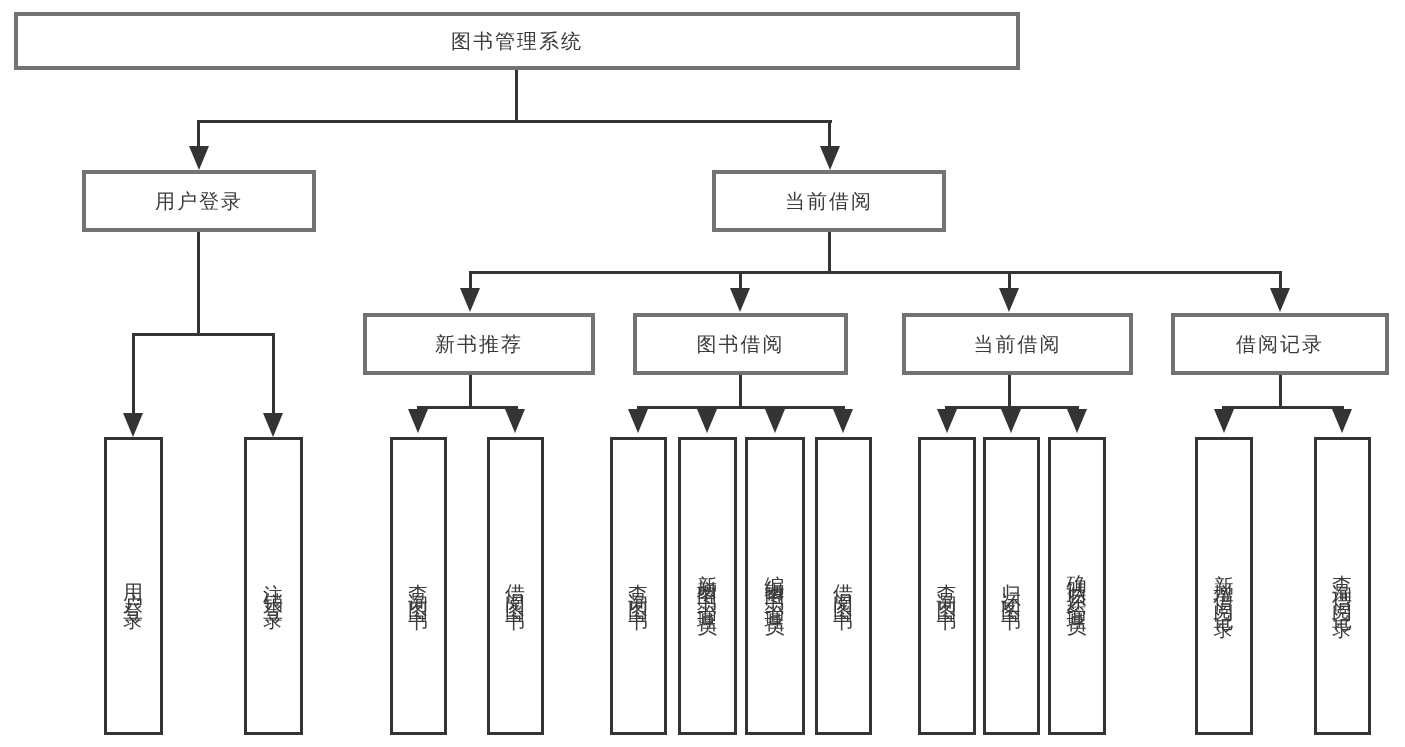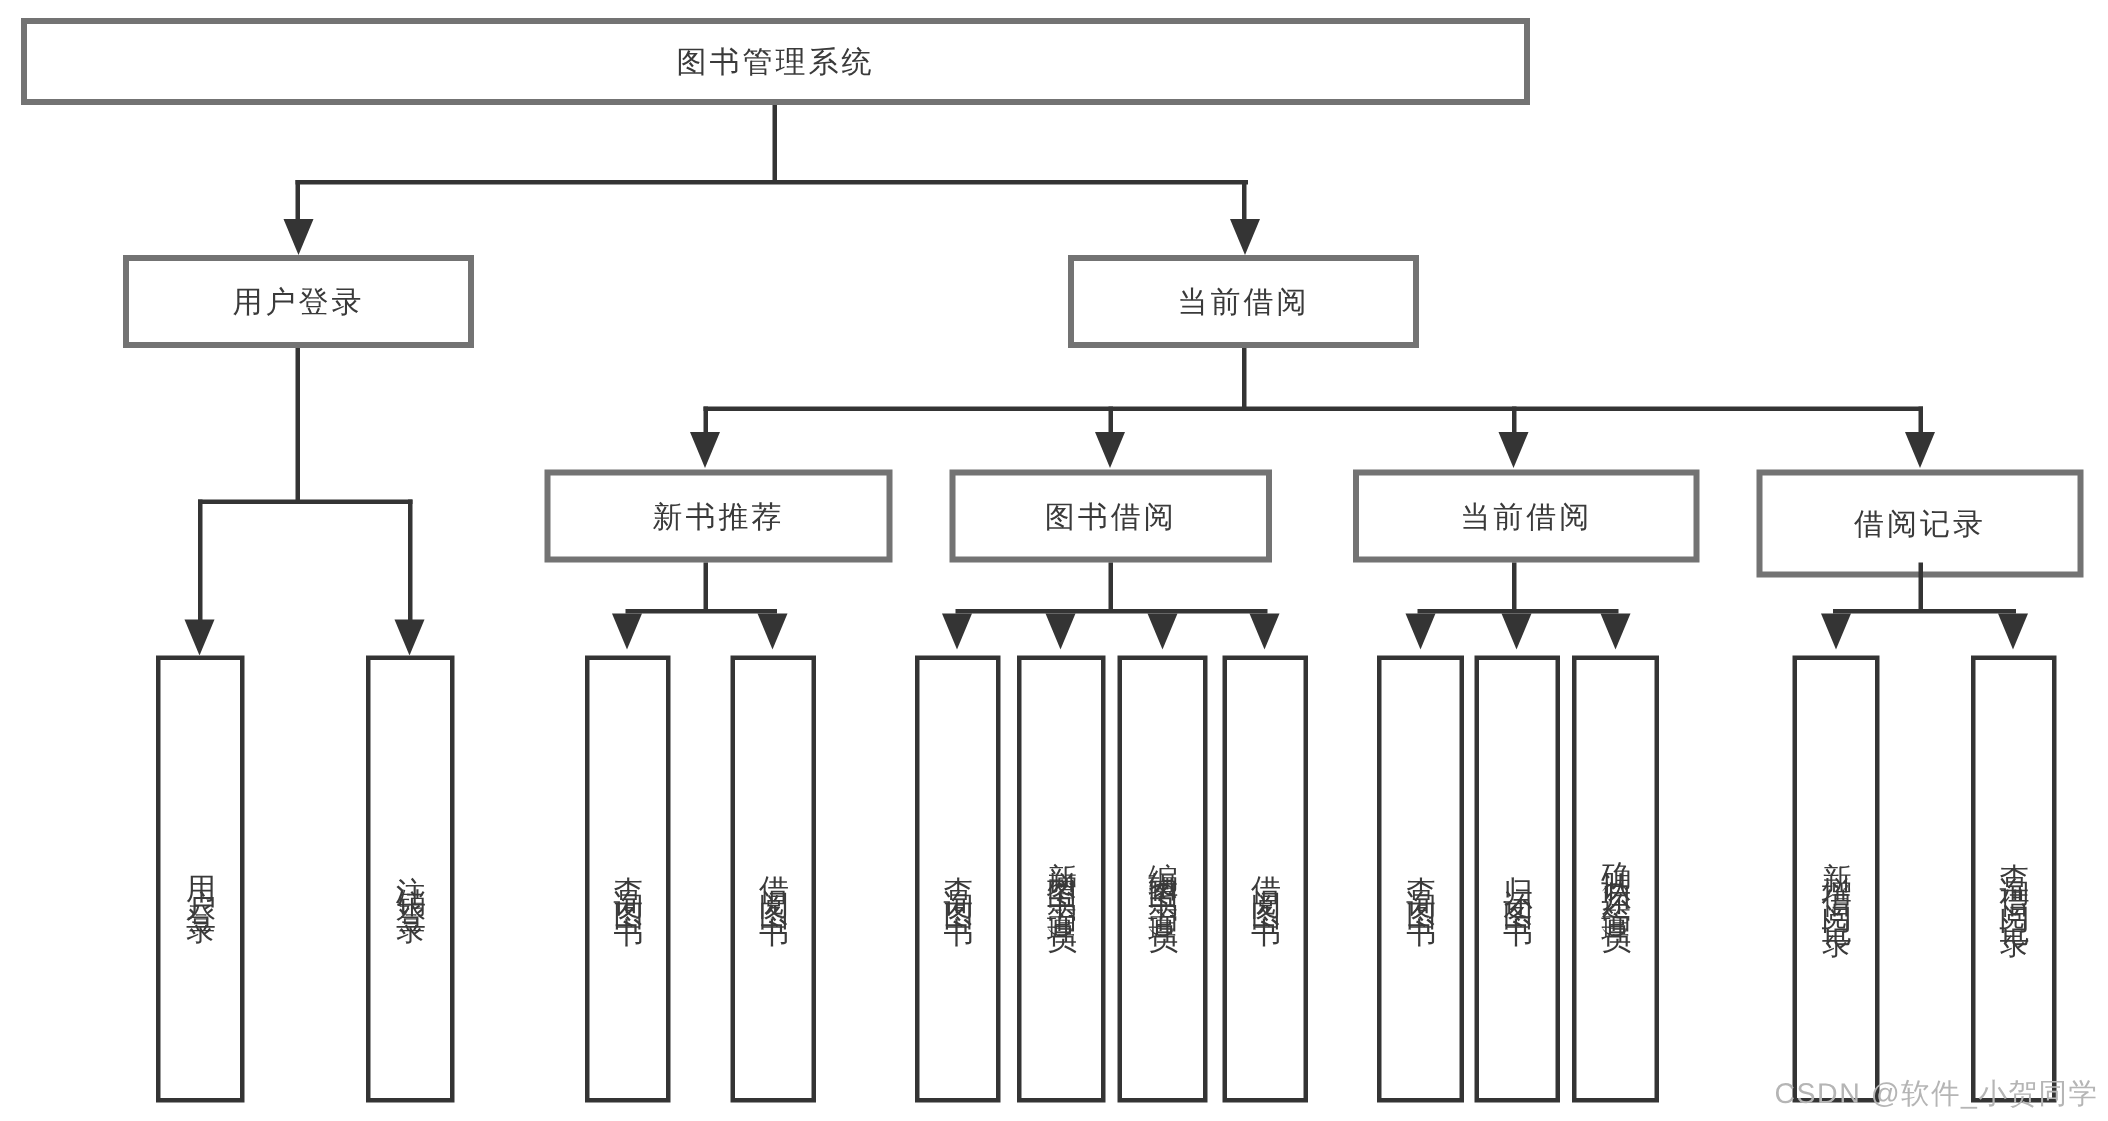--- a/index.html
+++ b/index.html
@@ -100,21 +100,21 @@
 
   <div class="box" style="left:363px; top:313px; width:232px; height:62px;">
     <span>新书推荐</span>
   </div>
   <div class="box" style="left:633px; top:313px; width:215px; height:62px;">
     <span>图书借阅</span>
   </div>
   <div class="box" style="left:902px; top:313px; width:231px; height:62px;">
     <span>当前借阅</span>
   </div>
-  <div class="box" style="left:1171px; top:313px; width:218px; height:72px;text-align:center;">
+  <div class="box" style="left:1171px; top:313px; width:218px; height:62px;text-align:center;">
     <span>借阅记录</span>
   </div>
 
   <div class="line" style="left:469px; top:375px; width:3px; height:33px;"></div>
   <div class="line" style="left:417px; top:406px; width:101px; height:3px;"></div>
   <div class="arr" style="left:408px; top:409px;"></div>
   <div class="arr" style="left:505px; top:409px;"></div>
 
   <div class="line" style="left:739px; top:375px; width:3px; height:33px;"></div>
   <div class="line" style="left:637px; top:406px; width:208px; height:3px;"></div>
@@ -171,15 +171,14 @@
     <span>确认归还（管理员）</span>
   </div>
 
   <div class="vbox" style="left:1195px; top:437px; width:58px; height:298px;">
     <span>新增借阅记录</span>
   </div>
   <div class="vbox" style="left:1314px; top:437px; width:57px; height:298px;">
     <span>查询借阅记录</span>
   </div>
 
-  <div class="watermark">CSDN @软件_小贺同学</div>
 
 </div>
 
 </body></html>

